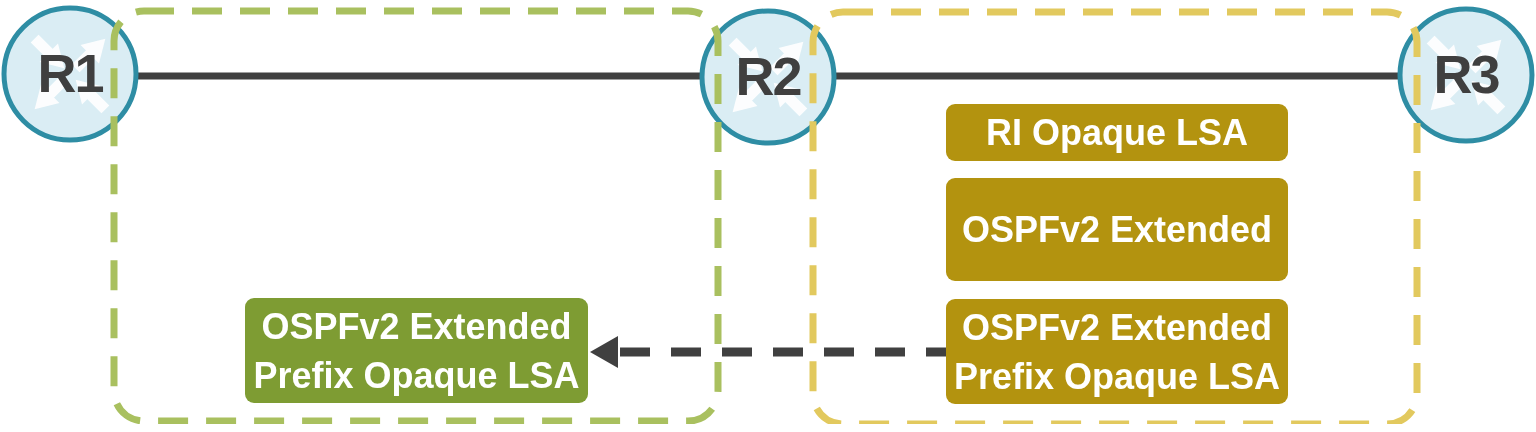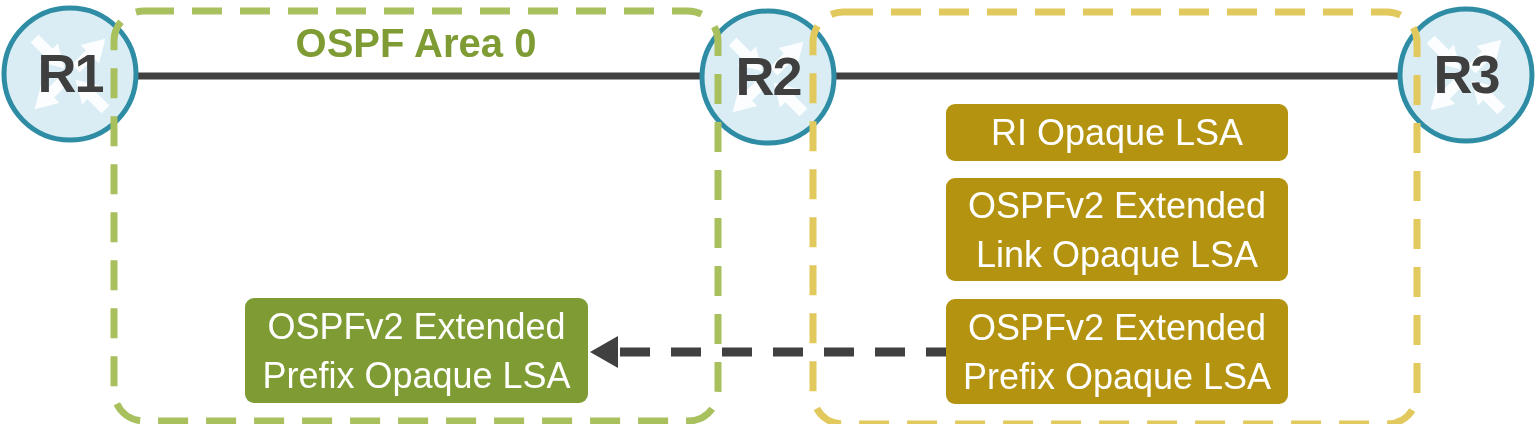--- a/index.html
+++ b/index.html
@@ -33,20 +33,21 @@
     color: #ffffff;
     font-size: 36px;
     line-height: 49px;
     display: flex;
     flex-direction: column;
     align-items: center;
     justify-content: center;
     text-align: center;
     white-space: nowrap;
     z-index: 3;
+    font-weight: bold;
   }
   .box-gold { background: #b3930f; }
   .box-green { background: #7e9c33; }
   .box-ri      { left: 946px; top: 104px; width: 342px; height: 57px; }
   .box-link    { left: 946px; top: 178px; width: 342px; height: 103px; }
   .box-prefix1 { left: 946px; top: 299px; width: 342px; height: 105px; }
   .box-prefix0 { left: 245px; top: 298px; width: 343px; height: 105px; }
   .rlabel {
     font-weight: bold;
     font-size: 54px;
@@ -93,29 +94,27 @@
 
     <rect x="114" y="11" width="604" height="410" rx="30" fill="none" stroke="#a9c05f" stroke-width="7" stroke-dasharray="30 18"></rect>
     <rect x="813" y="12" width="604" height="412" rx="30" fill="none" stroke="#e2c95e" stroke-width="7" stroke-dasharray="30 18"></rect>
 
     <g>
       <line x1="620" y1="352" x2="946" y2="352" stroke="#404040" stroke-width="9" stroke-dasharray="30 21"></line>
       <polygon points="590,352 618,336 618,368" fill="#404040"></polygon>
     </g>
   </svg>
 
-  <div class="area-title area0-title">OSPF Area 0</div>
 
   <div class="lsa-box box-gold box-ri">
     <span>RI Opaque LSA</span>
   </div>
 
   <div class="lsa-box box-gold box-link">
     <span>OSPFv2 Extended</span>
-    <span>Link Opaque LSA</span>
   </div>
 
   <div class="lsa-box box-gold box-prefix1">
     <span>OSPFv2 Extended</span>
     <span>Prefix Opaque LSA</span>
   </div>
 
   <div class="lsa-box box-green box-prefix0">
     <span>OSPFv2 Extended</span>
     <span>Prefix Opaque LSA</span>

